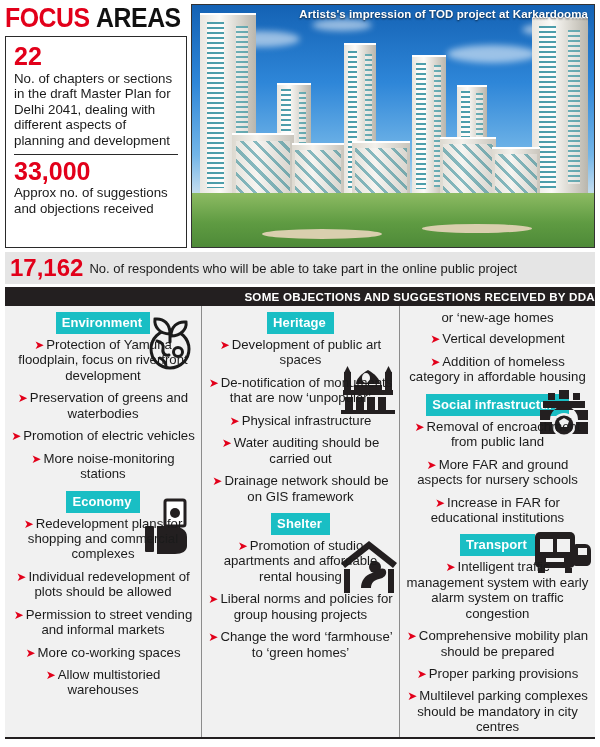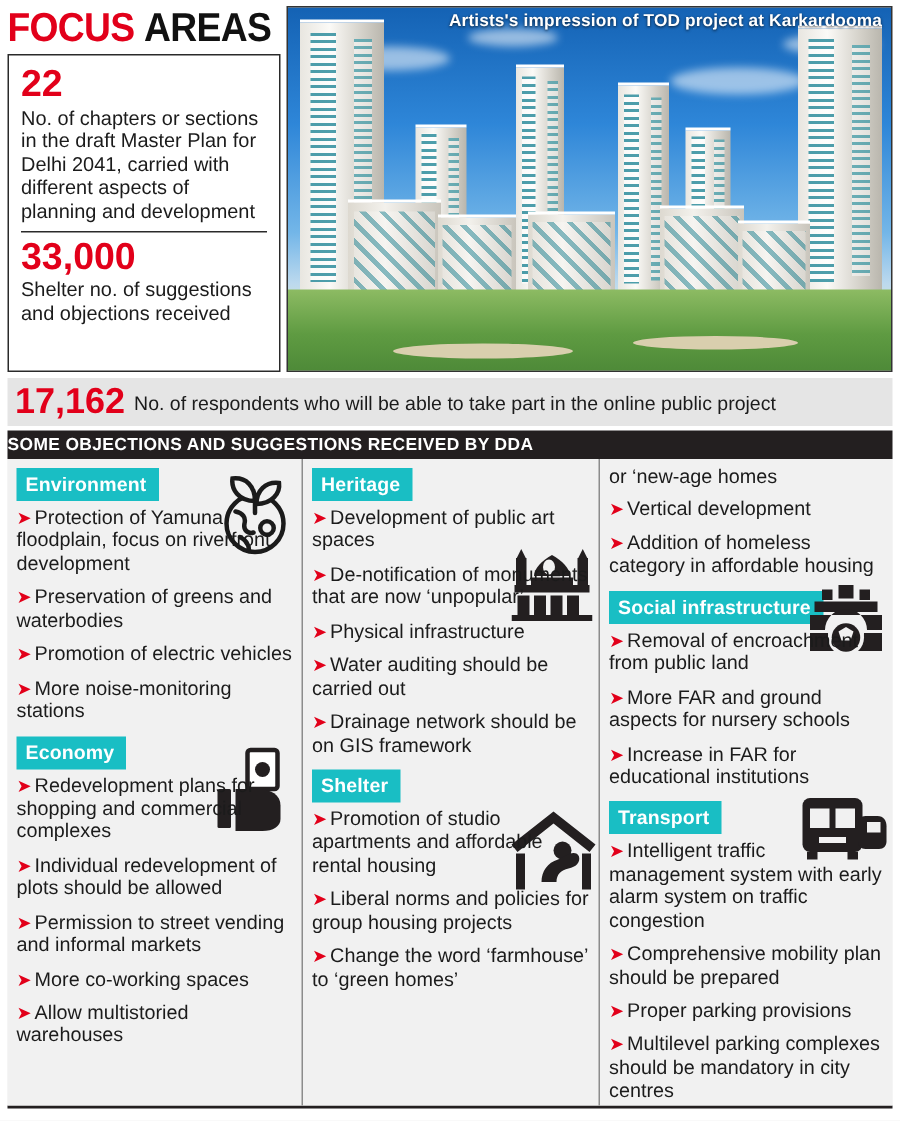--- a/index.html
+++ b/index.html
@@ -69,30 +69,31 @@
     display:flex;align-items:center;gap:6px;padding-left:5px;box-sizing:border-box;
     border-bottom:0;background:#e5e5e5;
   }
   .respondents .num{color:#e2001a;font-weight:bold;font-size:24px;line-height:1;
     font-family:"Liberation Sans Narrow","Liberation Sans",sans-serif;}
   .respondents .txt{font-size:13px;color:#1b1b1b;}
 
   
   .blackbar{
     position:absolute;left:5px;top:287px;width:590px;height:19px;
-    background:#231f20;color:#fff;display:flex;align-items:center;justify-content:flex-start;
+    background:#231f20;color:#fff;display:flex;align-items:center;justify-content:flex-end;
     font-size:11.6px;font-weight:bold;letter-spacing:.25px;
     font-family:"Liberation Sans Narrow","Liberation Sans",sans-serif;
   }
 
   
   .cols{
     position:absolute;left:5px;top:306px;width:590px;height:433px;
     display:flex;box-sizing:border-box;border-bottom:2px solid #231f20;
     background:#f2f2f2;
+    text-align:center;
   }
   .col{position:relative;box-sizing:border-box;padding:4px 6px 4px 6px;background:#f1f1f1;}
   .col.c1{width:197px;border-right:1px solid #8c8c8c;}
   .col.c2{width:198px;border-right:1px solid #8c8c8c;}
   .col.c3{width:195px;}
 
   .cat{
     display:inline-block;background:#19bec4;color:#fff;
     font-weight:bold;font-size:13px;line-height:1;
     padding:4px 8px 5px 6px;margin:2px 0 3px 0;
@@ -114,24 +115,24 @@
 
   <div class="top">
 
     <div class="focus-header">
       <span class="f1">FOCUS</span>
       <span class="f2">AREAS</span>
     </div>
 
     <div class="stats-box">
       <div class="bignum n1">22</div>
-      <div class="statdesc">No. of chapters or sections in the draft Master Plan for Delhi 2041, carried with different aspects of planning and development</div>
+      <div class="statdesc">No. of chapters or sections in the draft Master Plan for Delhi 2041, dealing with different aspects of planning and development</div>
       <div class="divider"></div>
       <div class="bignum n2">33,000</div>
-      <div class="statdesc">Shelter no. of suggestions and objections received</div>
+      <div class="statdesc">Approx no. of suggestions and objections received</div>
     </div>
 
     <div class="photo">
       <div class="cloud" style="left:30px;top:26px;width:78px;height:16px;"></div>
       <div class="cloud" style="left:120px;top:14px;width:60px;height:12px;"></div>
       <div class="cloud" style="left:255px;top:40px;width:90px;height:18px;"></div>
       <div class="cloud" style="left:330px;top:18px;width:64px;height:13px;"></div>
 
       <div class="tower" style="left:8px;width:56px;height:180px;"></div>
       <div class="tower" style="left:85px;width:34px;height:110px;"></div>

